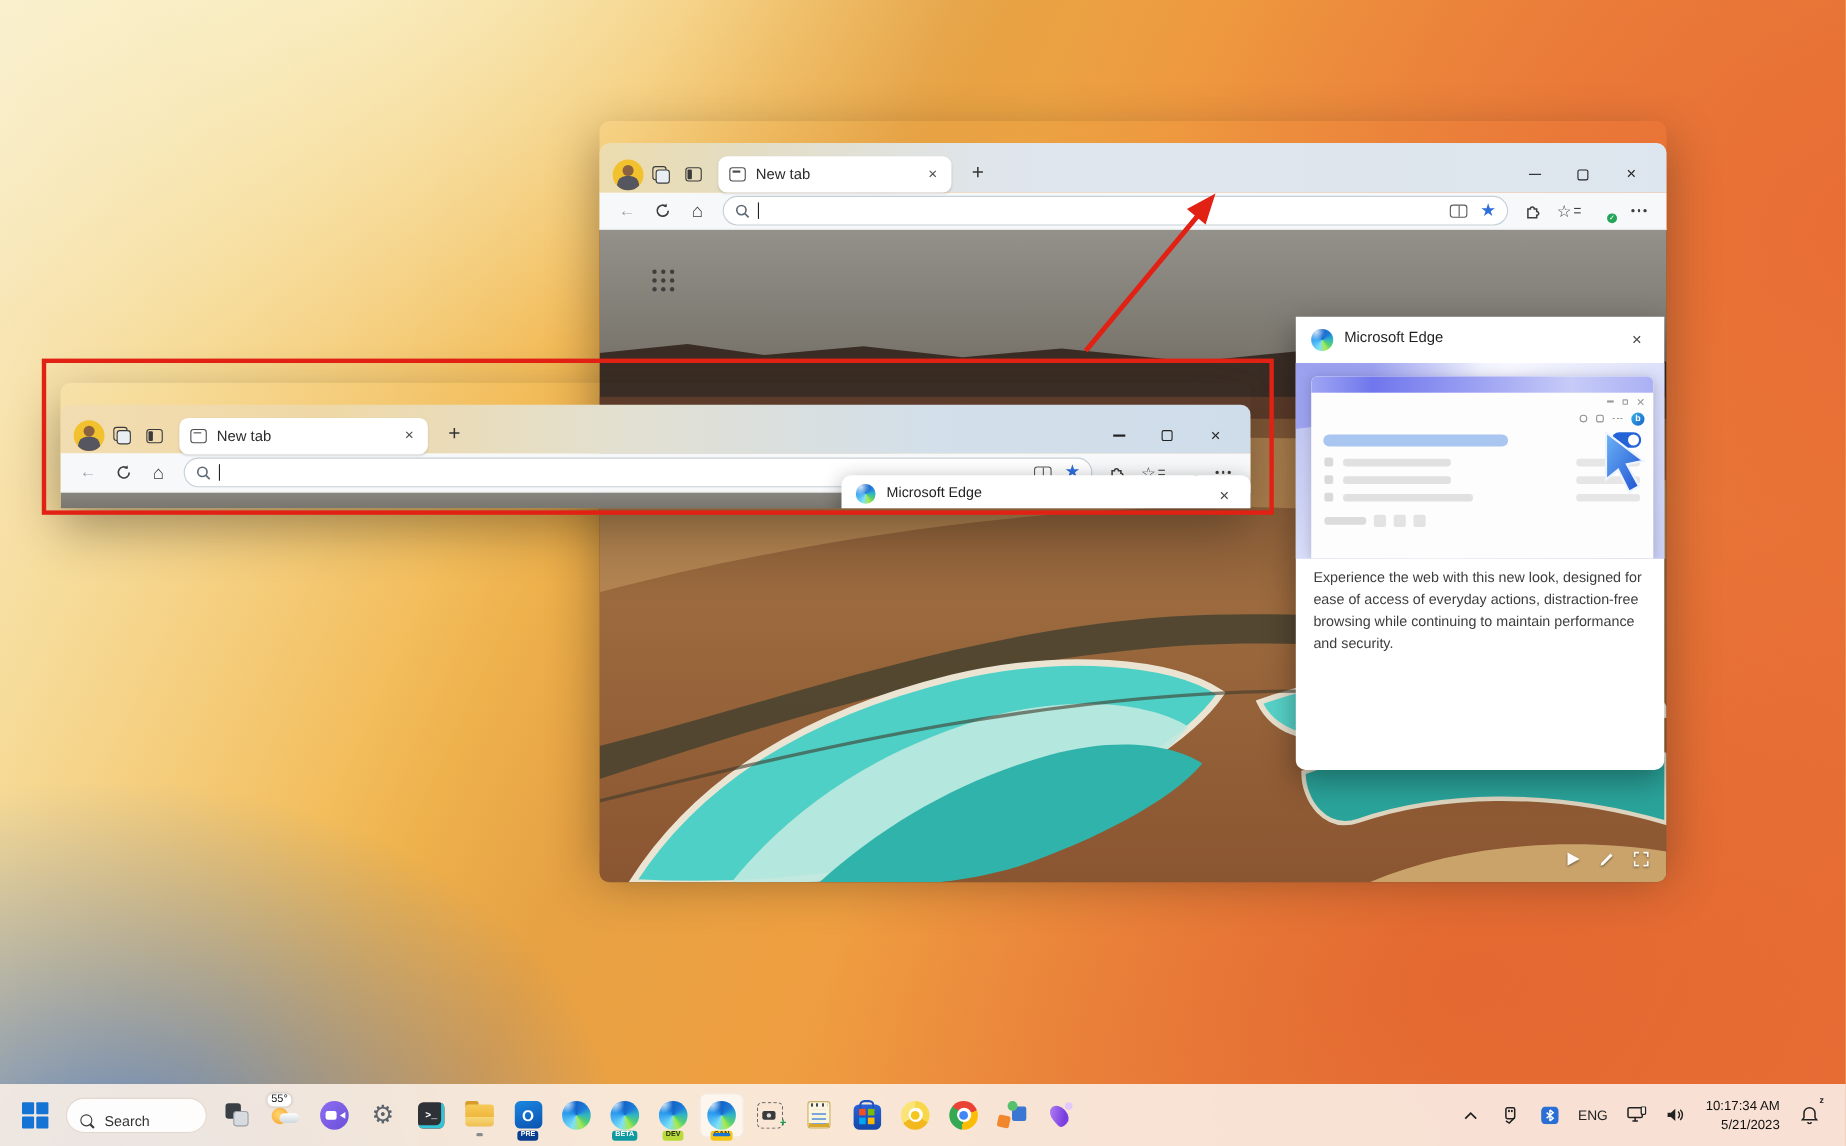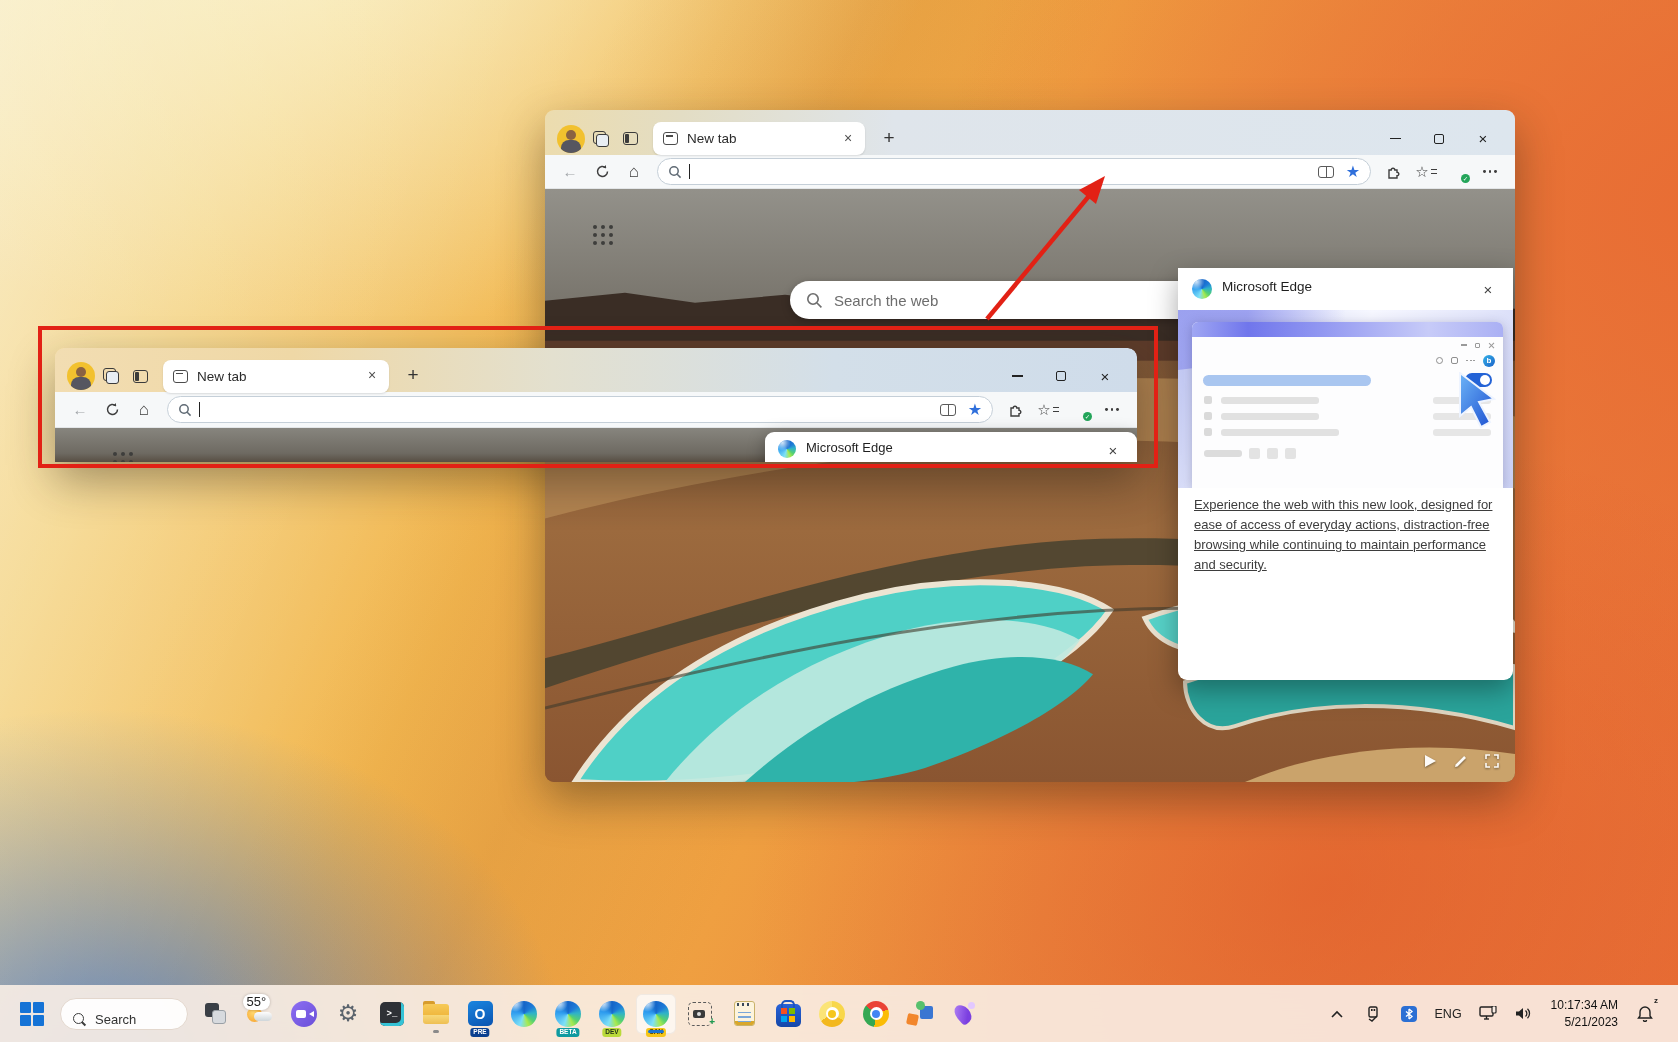--- a/index.html
+++ b/index.html
@@ -22,21 +22,21 @@
     border-radius:45% 55% 40% 60%; transform:rotate(-14deg);
     background:radial-gradient(closest-side, rgba(222,85,40,.55), rgba(222,85,40,0)); }
 
   
   .win { position:absolute; border-radius:9px; box-shadow:0 18px 45px rgba(40,30,20,.42); }
   .win-main { left:545px; top:110px; width:970px; height:672px; }
   .win-fore { left:55px; top:348px; width:1082px; height:114px; overflow:hidden; z-index:40;
               border-radius:9px 9px 0 0; }
   .tbar { height:45px; display:flex; align-items:center; padding:12px 10px 0 12px;
     border-radius:9px 9px 0 0;
-    background:linear-gradient(90deg,#ecdcae 0%,#e3ddc4 14%,#dfe5eb 36%,#dde6ee 100%); }
+    background:linear-gradient(90deg,#ecdcae 0%,#e3ddc4 14%,#dfe5eb 36%,#dde6ee 100%);margin-top:20px; }
   .win-fore .tbar { height:44px;
     background:linear-gradient(90deg,#f2ddb2 0%,#efd8a6 22%,#e3e0cf 46%,#d3dfe9 72%,#cfdcea 100%); }
   .avatar { width:28px; height:28px; border-radius:50%; background:#f2c12e; position:relative;
     overflow:hidden; flex:0 0 auto; }
   .avatar::before { content:""; position:absolute; left:9px; top:5px; width:10px; height:10px;
     border-radius:50%; background:#8a6242; }
   .avatar::after { content:""; position:absolute; left:4px; top:15px; width:20px; height:14px;
     border-radius:8px 8px 0 0; background:#565660; }
   .ic { width:30px; height:30px; display:flex; align-items:center; justify-content:center;
     border-radius:6px; flex:0 0 auto; color:#3b3b3b; }
@@ -143,21 +143,21 @@
   .mini-row { display:flex; align-items:center; margin:8px 12px; }
   .mini-row .sq { width:8px; height:8px; background:#dadada; border-radius:2px; margin-right:9px; }
   .mini-row .ln { height:7px; width:98px; background:#e1e1e1; border-radius:3px; }
   .mini-row .ln2 { height:7px; width:58px; background:#e6e6e6; border-radius:3px; margin-left:auto; }
   .mini-foot { display:flex; align-items:center; margin:12px 12px 0; }
   .mini-foot .ln { height:7px; width:38px; background:#dcdcdc; border-radius:3px; }
   .mini-foot .bx { width:11px; height:11px; background:#e3e3e3; border-radius:2px; margin-left:7px; }
   .mini-foot .bx:first-of-type { margin-left:auto; }
   .cursor { position:absolute; right:10px; top:62px; z-index:3; }
   .fly-heading { font-size:17px; font-weight:bold; color:#1b1b1b; padding:14px 16px 0; }
-  .fly-body { font-size:13px; line-height:1.55; color:#3d3d3d; padding:7px 16px 0;text-decoration:underline; }
+  .fly-body { font-size:13px; line-height:1.55; color:#3d3d3d; padding:7px 16px 0; }
   .fly-foot { margin-top:auto; border-top:1px solid #e7e7e7; padding:12px 14px; display:flex; gap:10px; }
   .fly-btn { flex:1 1 50%; height:30px; background:#f3f3f3; border:1px solid #ededed; border-radius:4px;
     font-size:13px; color:#1f1f1f; }
 
   
   .fore-content { position:relative; height:36px;
     background:linear-gradient(180deg,#87857e 0%,#6e6a62 70%,#53483c 100%); }
   .fore-waffle { position:absolute; left:58px; top:24px; }
   .fore-fly { position:absolute; left:710px; top:84px; width:372px; height:60px; background:#fff;
     border-radius:9px 9px 0 0; box-shadow:0 4px 18px rgba(0,0,0,.32); z-index:5; }
@@ -194,21 +194,21 @@
   .taskview { position:relative; width:24px; height:24px; }
   .taskview i { position:absolute; width:14px; height:14px; border-radius:3px; }
   .taskview i:first-child { left:1px; top:1px; background:#3a3f46; }
   .taskview i:last-child { left:8px; top:8px; background:#d7dade; border:1px solid #9aa0a6; }
   .weather { position:relative; width:30px; height:28px; }
   .weather .sun { position:absolute; left:2px; top:7px; width:15px; height:15px; border-radius:50%;
     background:radial-gradient(circle at 40% 40%,#ffd76e,#f59a23); }
   .weather .cloud { position:absolute; left:9px; top:12px; width:18px; height:9px; border-radius:8px;
     background:linear-gradient(180deg,#fdfdfd,#cfd6da); }
   .weather .temp { position:absolute; left:-2px; top:-6px; background:#fff; border-radius:8px;
-    font-size:13px; color:#222; padding:0.5px 3.5px; box-shadow:0 0 3px rgba(0,0,0,.25); }
+    font-size:10px; color:#222; padding:0.5px 3.5px; box-shadow:0 0 3px rgba(0,0,0,.25); }
   .chatic { width:26px; height:26px; border-radius:50%; background:linear-gradient(135deg,#8d6ef2,#6a4fd8);
     position:relative; }
   .chatic::before { content:""; position:absolute; left:5px; top:9px; width:10px; height:8px;
     border-radius:2px; background:#fff; }
   .chatic::after { content:""; position:absolute; left:15px; top:10px; width:0; height:0;
     border:3px solid transparent; border-left:5px solid #fff; transform:rotate(180deg); }
   .gear { font-size:23px; color:#5b646d; line-height:1; }
   .termic { width:24px; height:24px; border-radius:5px; background:#2e3136; color:#fff;
     font-size:9px; font-weight:bold; display:flex; align-items:center; justify-content:center;
     box-shadow:inset -3px -3px 0 #35c3d6; font-family:"Liberation Mono", monospace; }
@@ -386,27 +386,20 @@
           <i></i>
           <i></i>
           <i></i>
           <i></i>
           <i></i>
           <i></i>
           <i></i>
           <i></i>
       </div>
 
-      <div class="websearch">
-        <svg width="17" height="17" viewBox="0 0 17 17">
-            <circle cx="7" cy="7" r="5.2" fill="none" stroke="#6d6d6d" stroke-width="1.6"></circle>
-            <line x1="11" y1="11" x2="15.4" y2="15.4" stroke="#6d6d6d" stroke-width="1.6"></line>
-          </svg>
-        <span>Search the web</span>
-      </div>
 
       <div class="media">
         <svg width="13" height="14" viewBox="0 0 13 14">
             <path d="M1 1 L12 7 L1 13 Z" fill="#fff"></path>
           </svg>
         <svg width="14" height="14" viewBox="0 0 14 14">
             <path d="M1 13 L3.5 12.4 L12 3.9 L10.1 2 L1.6 10.5 Z" fill="#fff"></path>
           </svg>
         <svg width="14" height="14" viewBox="0 0 14 14">
             <path d="M1 5V1h4 M9 1h4v4 M13 9v4H9 M5 13H1V9" fill="none" stroke="#fff" stroke-width="1.6"></path>

